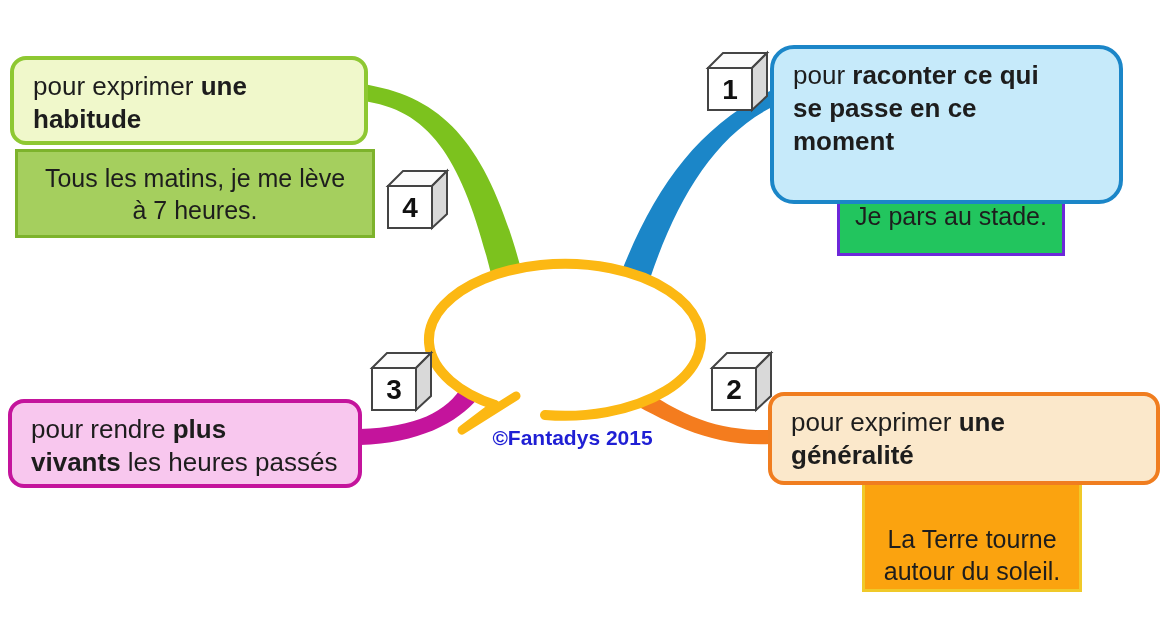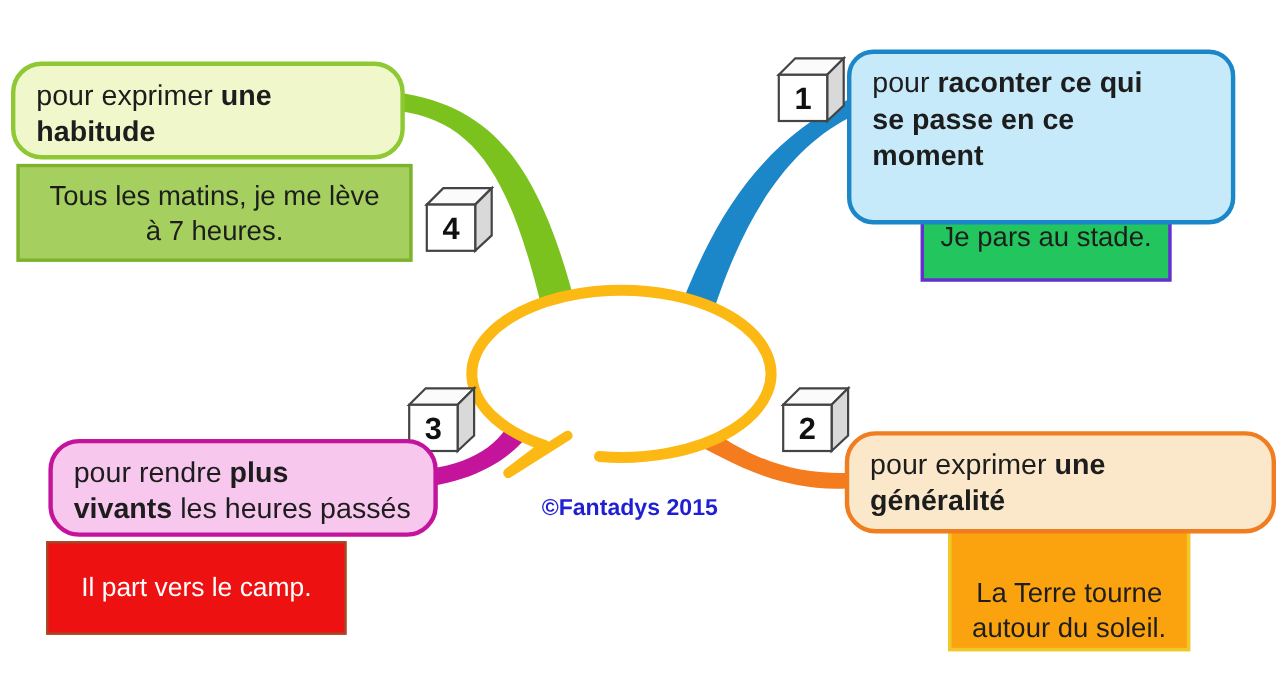--- a/index.html
+++ b/index.html
@@ -2,48 +2,48 @@
 <html><head>
 <meta charset="utf-8">
 <style>
   html,body{margin:0;padding:0;background:#fff;}
   .canvas{
     position:relative;width:1168px;height:621px;background:#ffffff;overflow:hidden;
     font-family:"Liberation Sans","DejaVu Sans",sans-serif;color:#1d1d1d;
   }
   .layer{position:absolute;left:0;top:0;}
   .main-box{
-    position:absolute;box-sizing:border-box;border-radius:28px;
+    position:absolute;box-sizing:border-box;border-radius:16px;
     font-size:26px;line-height:33px;padding:10px 12px 10px 19px;
     white-space:pre-wrap;z-index:3;
   }
   .main-box b{font-weight:bold;}
   .example-box{
     position:absolute;box-sizing:border-box;display:flex;align-items:center;justify-content:center;
     font-size:25px;line-height:32px;text-align:center;white-space:pre-wrap;z-index:2;
   }
   
   .box-habitude{left:10px;top:56px;width:358px;height:89px;background:#f0f8cb;border:4px solid #8ec832;}
   .ex-habitude{left:15px;top:149px;width:360px;height:89px;background:#a5cf5e;border:3px solid #7db32c;}
   
   .box-moment{left:770px;top:45px;width:353px;height:159px;background:#c6eafa;border:4px solid #1b86c8;border-radius:24px;}
   .ex-moment{left:837px;top:175px;width:228px;height:81px;background:#22c55e;border:3px solid #6d28d9;}
   
-  .box-vivants{left:8px;top:399px;width:354px;height:89px;background:#f8c7ee;border:4px solid #c4149c;margin-left:36px;}
+  .box-vivants{left:8px;top:399px;width:354px;height:89px;background:#f8c7ee;border:4px solid #c4149c;}
   .ex-vivants{left:42px;top:492px;width:273px;height:85px;background:#ee1111;border:2px solid #a04a28;color:#ffffff;font-size:24px;}
   
   .box-generalite{left:768px;top:392px;width:392px;height:93px;background:#fbe8cb;border:4px solid #f07d1f;}
   .ex-generalite{left:862px;top:478px;width:220px;height:114px;background:#fba30f;border:3px solid #f0c929;align-items:flex-end;padding-bottom:2px;}
   .bubble-text{
     position:absolute;left:428px;top:297px;width:280px;text-align:center;
     font-size:28px;line-height:34px;z-index:4;white-space:pre-wrap;
   }
   .credit{
     position:absolute;left:440px;top:426px;width:265px;text-align:center;
-    font-size:21px;font-weight:bold;color:#1f1fd4;z-index:4;margin-top:24px;
+    font-size:21px;font-weight:bold;color:#1f1fd4;z-index:4;
   }
   svg .cube-num{font:bold 28px "Liberation Sans","DejaVu Sans",sans-serif;fill:#111;}
 </style>
 </head>
 <body>
 
 <div class="canvas">
 
   <svg class="layer" width="1168" height="621" viewBox="0 0 1168 621">
 
@@ -93,20 +93,19 @@
 
   <div class="main-box box-vivants"><span>pour rendre </span><b>plus
 vivants</b><span> les heures passés</span></div>
 
   <div class="main-box box-generalite"><span>pour exprimer </span><b>une
 généralité</b><span></span></div>
 
   <div class="example-box ex-habitude"><span>Tous les matins, je me lève
 à 7 heures.</span></div>
   <div class="example-box ex-moment"><span>Je pars au stade.</span></div>
-  <div class="example-box ex-vivants"><span>Il part vers le camp.</span></div>
   <div class="example-box ex-generalite"><span>La Terre tourne
 autour du soleil.</span></div>
 
 
   <div class="credit">©Fantadys 2015</div>
 
 </div>
 
 </body></html>

